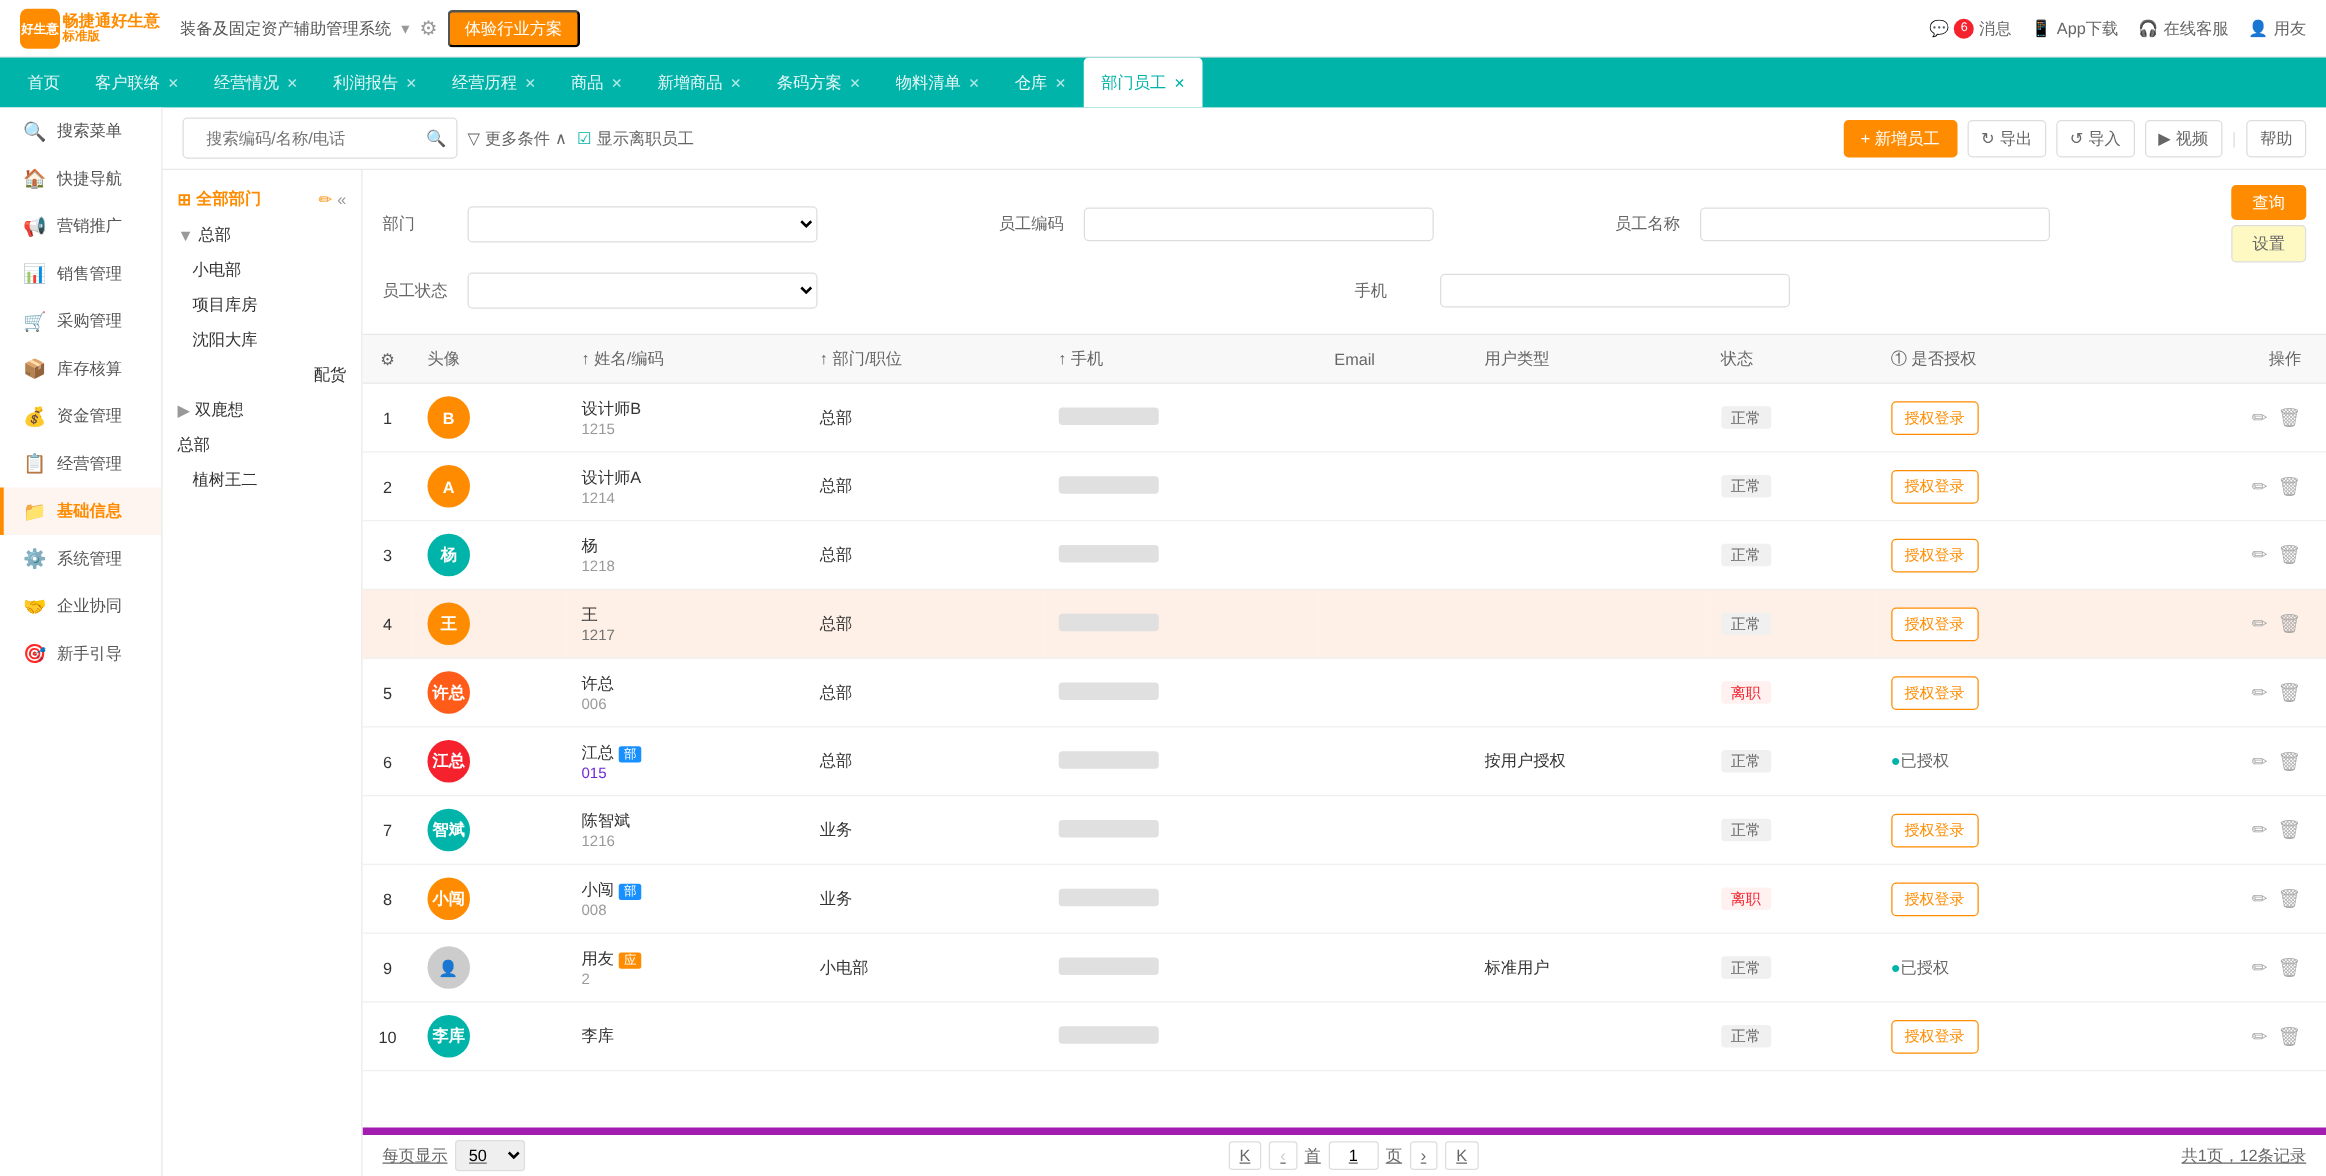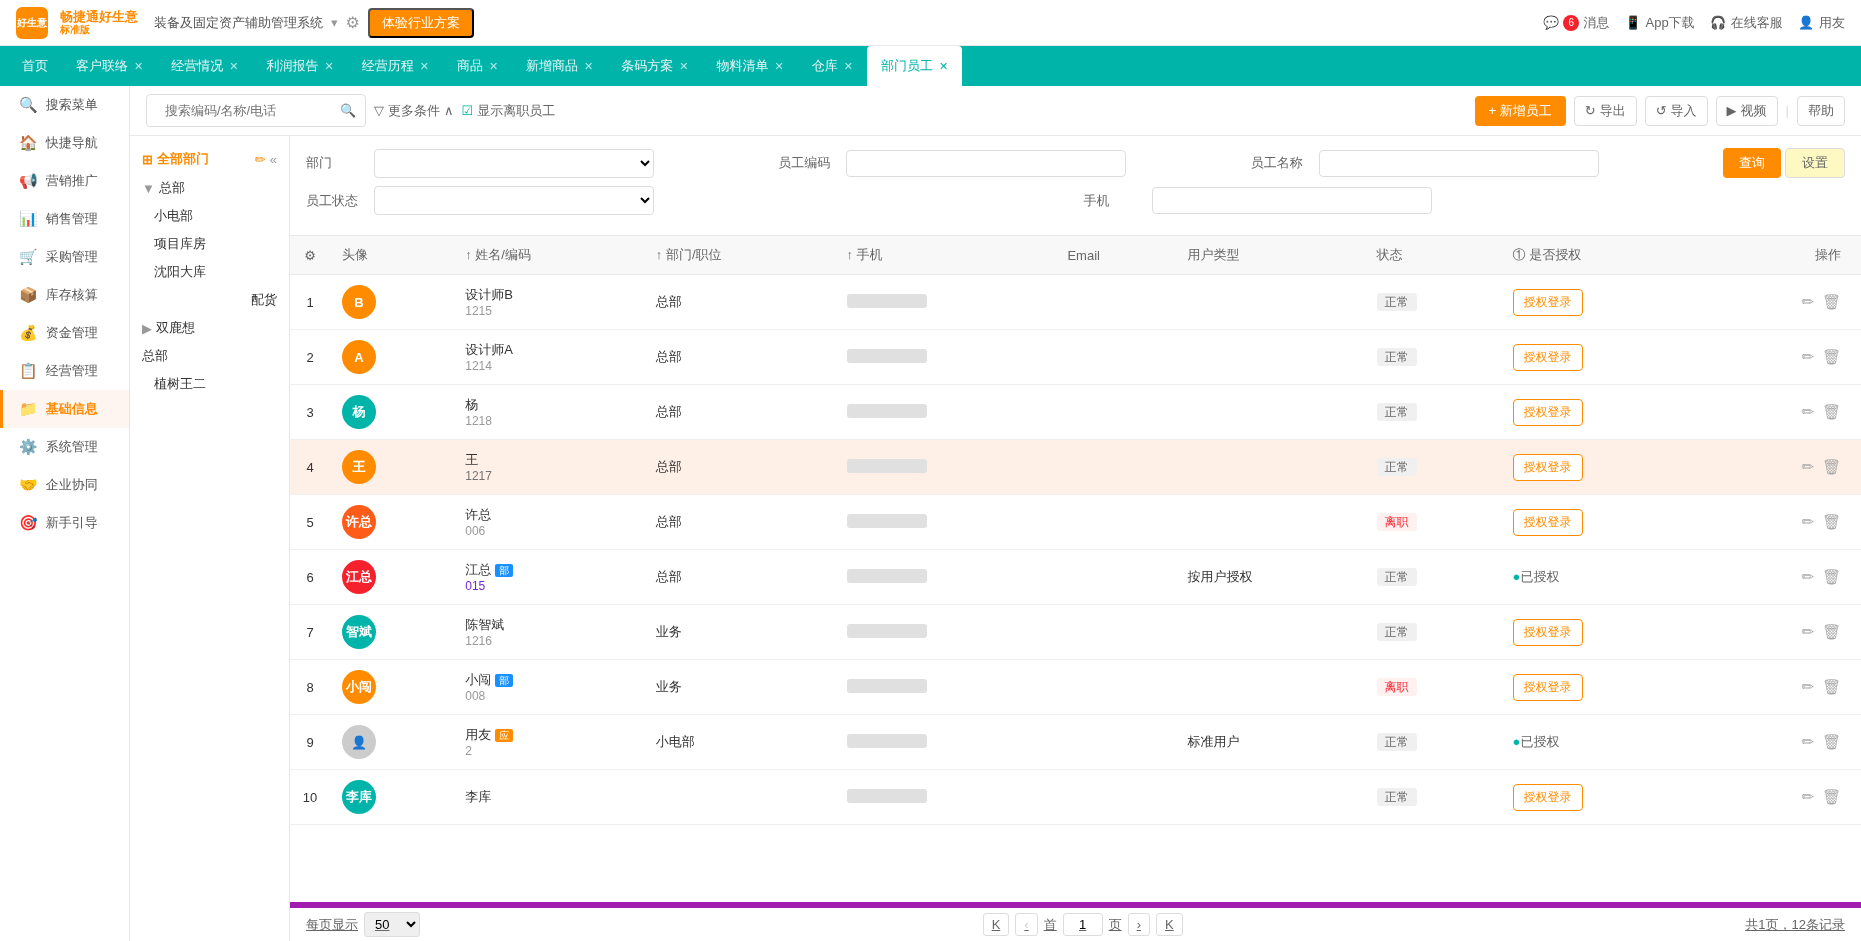--- a/index.html
+++ b/index.html
@@ -5,21 +5,21 @@
     * { box-sizing: border-box; margin: 0; padding: 0; }
     body { font-family: "Microsoft YaHei", "PingFang SC", sans-serif; font-size: 13px; background: #f5f5f5; color: #333; }
 
     
     .top-bar {
       display: flex; align-items: center; justify-content: space-between;
       background: #fff; height: 46px; padding: 0 16px;
       border-bottom: 1px solid #e8e8e8;
     }
     .top-bar-left { display: flex; align-items: center; gap: 8px; }
-    .logo-area { display: flex; align-items: center; gap: 12px; color: #ff8c00; font-weight: bold; font-size: 13px; }
+    .logo-area { display: flex; align-items: center; gap: 2px; color: #ff8c00; font-weight: bold; font-size: 13px; }
     .logo-icon { width: 32px; height: 32px; background: #ff8c00; border-radius: 6px; display: flex; align-items: center; justify-content: center; color: #fff; font-size: 10px; }
     .top-bar-right { display: flex; align-items: center; gap: 16px; font-size: 13px; color: #666; }
     .top-right-item { display: flex; align-items: center; gap: 4px; cursor: pointer; }
     .badge { background: #f5222d; color: #fff; border-radius: 50%; width: 16px; height: 16px; font-size: 10px; display: flex; align-items: center; justify-content: center; }
     .trial-btn { background: #ff8c00; color: #fff; padding: 4px 12px; border-radius: 4px; font-size: 13px; cursor: pointer; }
 
     
     .nav-tabs {
       background: #00b4aa; display: flex; align-items: center; height: 40px; padding: 8px 8px; overflow: hidden;
     }
@@ -66,21 +66,21 @@
     .btn-primary { background: #ff8c00; color: #fff; border: none; border-radius: 4px; padding: 6px 14px; cursor: pointer; font-size: 13px; display: flex; align-items: center; gap: 4px; }
     .btn-outline { background: #fff; color: #666; border: 1px solid #ddd; border-radius: 4px; padding: 5px 10px; cursor: pointer; font-size: 13px; display: flex; align-items: center; gap: 4px; }
 
     
     .search-form { background: #fff; padding: 12px 16px; border-bottom: 1px solid #e8e8e8; }
     .search-row { display: flex; align-items: center; gap: 16px; margin-bottom: 8px; }
     .search-field { display: flex; align-items: center; gap: 8px; flex: 1; }
     .search-field label { color: #666; font-size: 13px; white-space: nowrap; min-width: 60px; }
     .field-input { flex: 1; border: 1px solid #ddd; border-radius: 4px; padding: 5px 10px; font-size: 13px; outline: none; max-width: 280px; }
     .field-select { flex: 1; border: 1px solid #ddd; border-radius: 4px; padding: 5px 10px; font-size: 13px; outline: none; max-width: 280px; background: #fff; cursor: pointer; }
-    .form-actions { display: flex; flex-direction: row; gap: 4px; }
+    .form-actions { display: flex; flex-direction: column; gap: 4px; }
     .btn-query { background: #ff8c00; color: #fff; border: none; border-radius: 4px; padding: 5px 16px; cursor: pointer; font-size: 13px; }
     .btn-set { background: #fef9c3; color: #666; border: 1px solid #ddd; border-radius: 4px; padding: 5px 16px; cursor: pointer; font-size: 13px; }
 
     
     .table-area { flex: 1; overflow: auto; background: #fff; }
     table { width: 100%; border-collapse: collapse; }
     thead th { background: #f8f8f8; padding: 10px 12px; text-align: left; font-weight: normal; color: #666; font-size: 13px; border-bottom: 1px solid #e8e8e8; white-space: nowrap; }
     tbody tr { border-bottom: 1px solid #f0f0f0; }
     tbody tr.highlighted { background: #fef0e6; }
     tbody td { padding: 10px 12px; font-size: 13px; color: #333; vertical-align: middle; }

